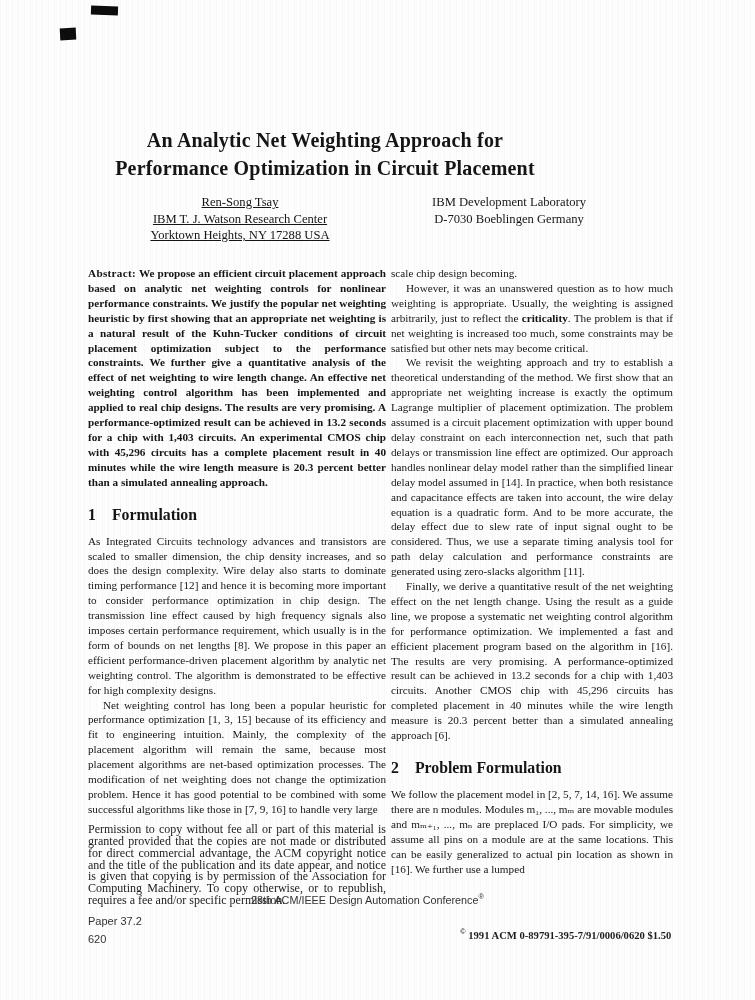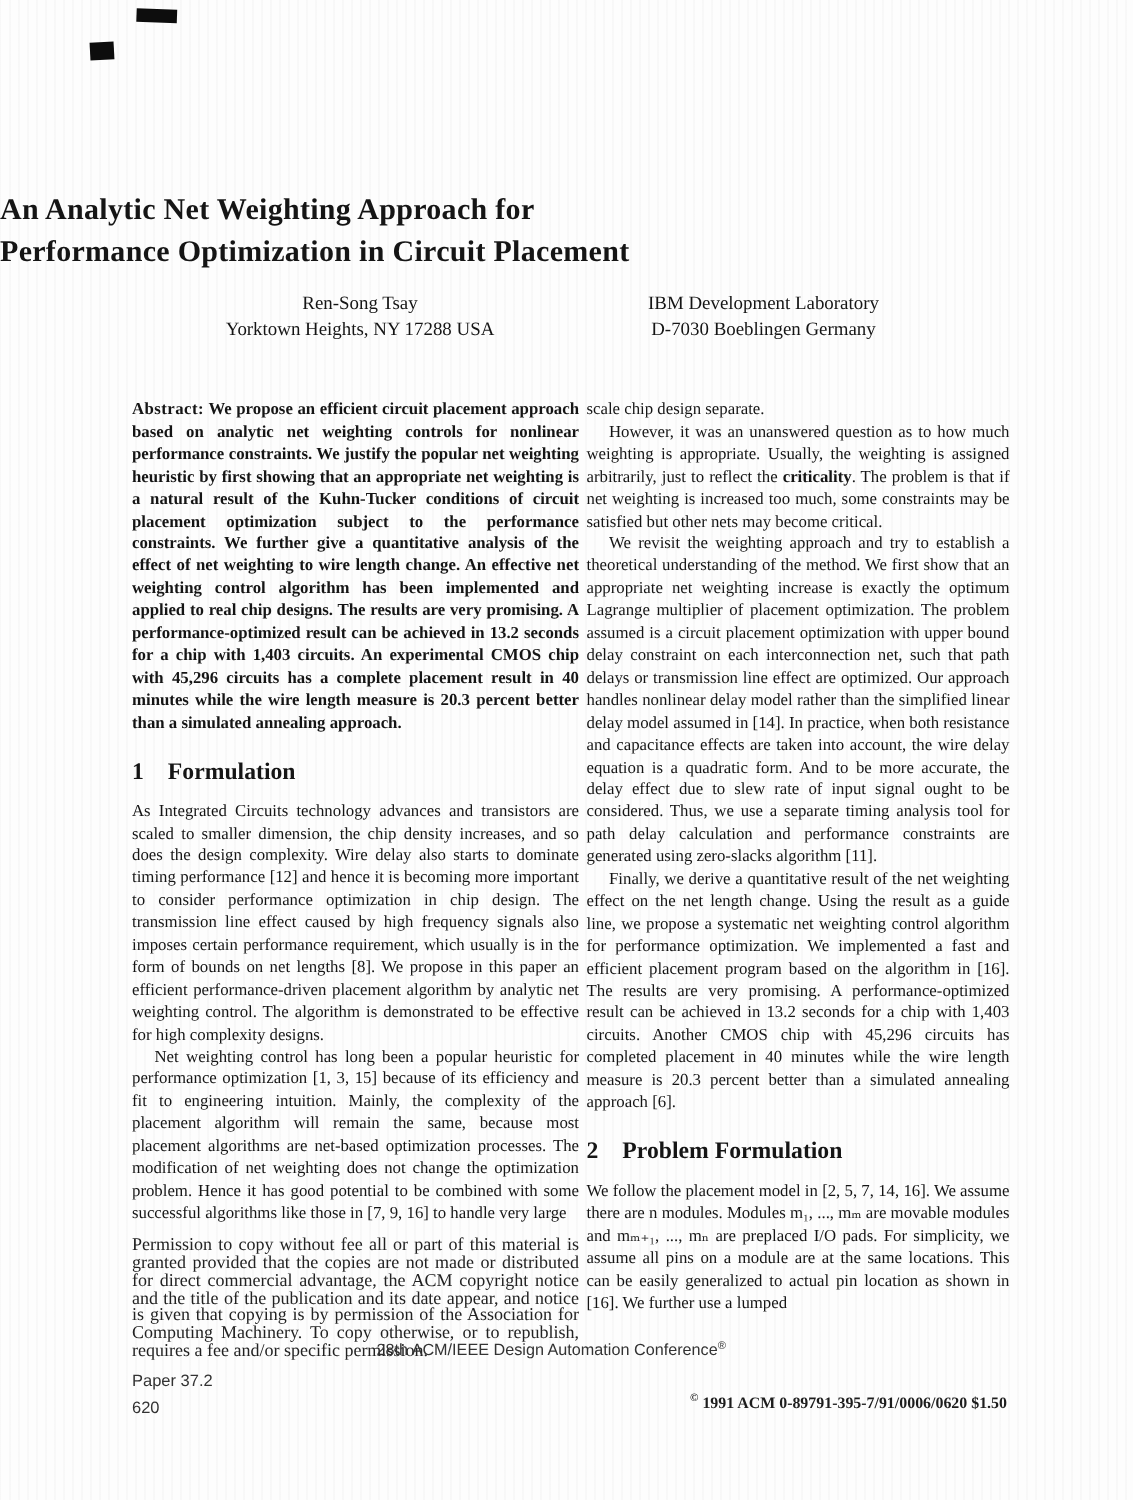--- a/index.html
+++ b/index.html
@@ -15,26 +15,26 @@
     background:
       repeating-linear-gradient(90deg, rgba(120,120,120,0.04) 0 1px, rgba(0,0,0,0) 1px 6px),
       #fdfdfd;
   }
   .scan-mark{position:absolute;background:#0d0d0d;}
   .mark1{left:91px;top:6px;width:27px;height:9px;transform:rotate(2deg);}
   .mark2{left:60px;top:28px;width:16px;height:12px;transform:rotate(-3deg);}
 
   .title{
     position:absolute;top:126px;left:0;width:650px;
-    font-weight:bold;font-size:20px;line-height:28px;
+    text-align:center;font-weight:bold;font-size:20px;line-height:28px;
     letter-spacing:0.2px;
   }
   .authors{position:absolute;top:194px;left:0;width:755px;font-size:12.6px;line-height:16.5px;}
   .author-block{position:absolute;text-align:center;}
-  .author-left{left:96px;width:288px;}
+  .author-left{left:96px;width:288px;text-decoration:underline;}
   .author-right{left:396px;width:226px;}
 
   .col{
     position:absolute;top:266px;
     font-size:11.2px;line-height:14.9px;text-align:justify;
   }
   .col-left{left:88px;width:298px;}
   .col-right{left:391px;width:282px;}
 
   .para{margin:0;text-indent:15px;}
@@ -68,20 +68,21 @@
   <div class="scan-mark mark2"></div>
 
   <div class="title">
     <div>An Analytic Net Weighting Approach for</div>
     <div>Performance Optimization in Circuit Placement</div>
   </div>
 
   <div class="authors">
     <div class="author-block author-left">
       <div>Ren-Song Tsay</div>
+      <div>IBM T. J. Watson Research Center</div>
       <div>Yorktown Heights, NY 17288 USA</div>
     </div>
     <div class="author-block author-right">
       <div>IBM Development Laboratory</div>
       <div>D-7030 Boeblingen Germany</div>
     </div>
   </div>
 
   <div class="col col-left">
     <p class="para abstract"><span class="ab-label">Abstract:</span><span> We propose an efficient circuit placement approach based on analytic net weighting controls for nonlinear performance constraints. We justify the popular net weighting heuristic by first showing that an appropriate net weighting is a natural result of the Kuhn-Tucker conditions of circuit placement optimization subject to the performance constraints. We further give a quantitative analysis of the effect of net weighting to wire length change. An effective net weighting control algorithm has been implemented and applied to real chip designs. The results are very promising. A performance-optimized result can be achieved in 13.2 seconds for a chip with 1,403 circuits. An experimental CMOS chip with 45,296 circuits has a complete placement result in 40 minutes while the wire length measure is 20.3 percent better than a simulated annealing approach.</span></p>
@@ -91,21 +92,21 @@
       <span>Formulation</span>
     </div>
 
     <p class="para noindent">As Integrated Circuits technology advances and transistors are scaled to smaller dimension, the chip density increases, and so does the design complexity. Wire delay also starts to dominate timing performance [12] and hence it is becoming more important to consider performance optimization in chip design. The transmission line effect caused by high frequency signals also imposes certain performance requirement, which usually is in the form of bounds on net lengths [8]. We propose in this paper an efficient performance-driven placement algorithm by analytic net weighting control. The algorithm is demonstrated to be effective for high complexity designs.</p>
     <p class="para">Net weighting control has long been a popular heuristic for performance optimization [1, 3, 15] because of its efficiency and fit to engineering intuition. Mainly, the complexity of the placement algorithm will remain the same, because most placement algorithms are net-based optimization processes. The modification of net weighting does not change the optimization problem. Hence it has good potential to be combined with some successful algorithms  like those in [7, 9, 16]  to handle very large</p>
 
     <p class="footnote">Permission to copy without fee all or part of this material is granted provided that the copies are not made or distributed for direct commercial advantage, the ACM copyright notice and the title of the publication and its date appear, and notice is given that copying is by permission of the Association for Computing Machinery. To copy otherwise, or to republish, requires a fee and/or specific permission.</p>
   </div>
 
   <div class="col col-right">
-    <p class="para noindent">scale chip design separate.</p>
+    <p class="para noindent">scale chip design becoming.</p>
     <p class="para"><span>However, it was an unanswered question as to how much weighting is appropriate. Usually, the weighting is assigned arbitrarily, just to reflect the </span><b>criticality</b><span>. The problem is that if net weighting is increased too much, some constraints may be satisfied but other nets may become critical.</span></p>
     <p class="para">We revisit the weighting approach and try to establish a theoretical understanding of the method. We first show that an appropriate net weighting increase is exactly the optimum Lagrange multiplier of placement optimization. The problem assumed is a circuit placement optimization with upper bound delay constraint on each interconnection net, such that path delays or transmission line effect are optimized. Our approach handles nonlinear delay model rather than the simplified linear delay model assumed in [14]. In practice, when both resistance and capacitance effects are taken into account, the wire delay equation is a quadratic form. And to be more accurate, the delay effect due to slew rate of input signal ought to be considered. Thus, we use a separate timing analysis tool for path delay calculation and performance constraints are generated using zero-slacks algorithm [11].</p>
     <p class="para">Finally, we derive a quantitative result of the net weighting effect on the net length change. Using the result as a guide line, we propose a systematic net weighting control algorithm for performance optimization. We implemented a fast and efficient placement program based on the algorithm in [16]. The results are very promising. A performance-optimized result can be achieved in 13.2 seconds for a chip with 1,403 circuits. Another CMOS chip with 45,296 circuits has completed placement in 40 minutes while the wire length measure is 20.3 percent better than a simulated annealing approach [6].</p>
 
     <div class="section-heading">
       <span class="sec-num">2</span>
       <span>Problem Formulation</span>
     </div>
 
     <p class="para noindent">We follow the placement model in [2, 5, 7, 14, 16]. We assume there are n modules. Modules m₁, ..., mₘ are movable modules and mₘ₊₁, ..., mₙ are preplaced I/O pads. For simplicity, we assume all pins on a module are at the same locations. This can be easily generalized to actual pin location as shown in [16]. We further use a lumped</p>

